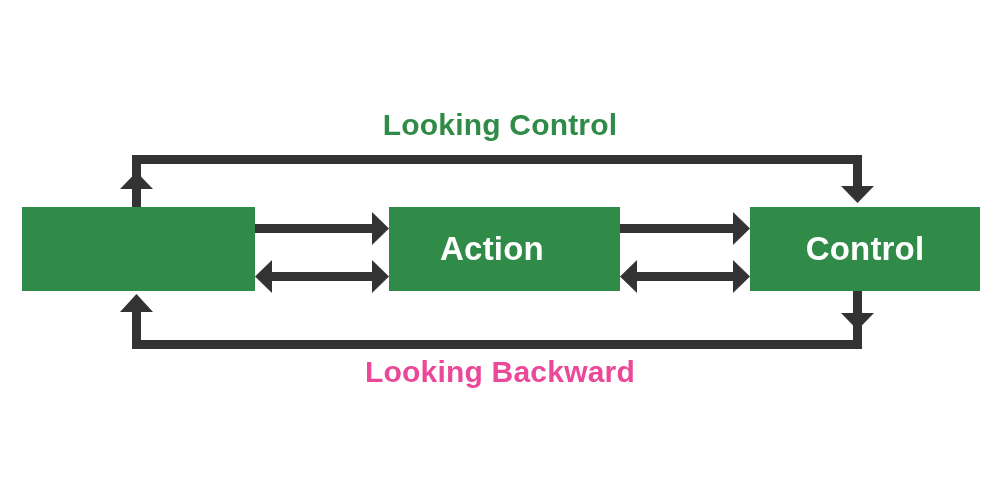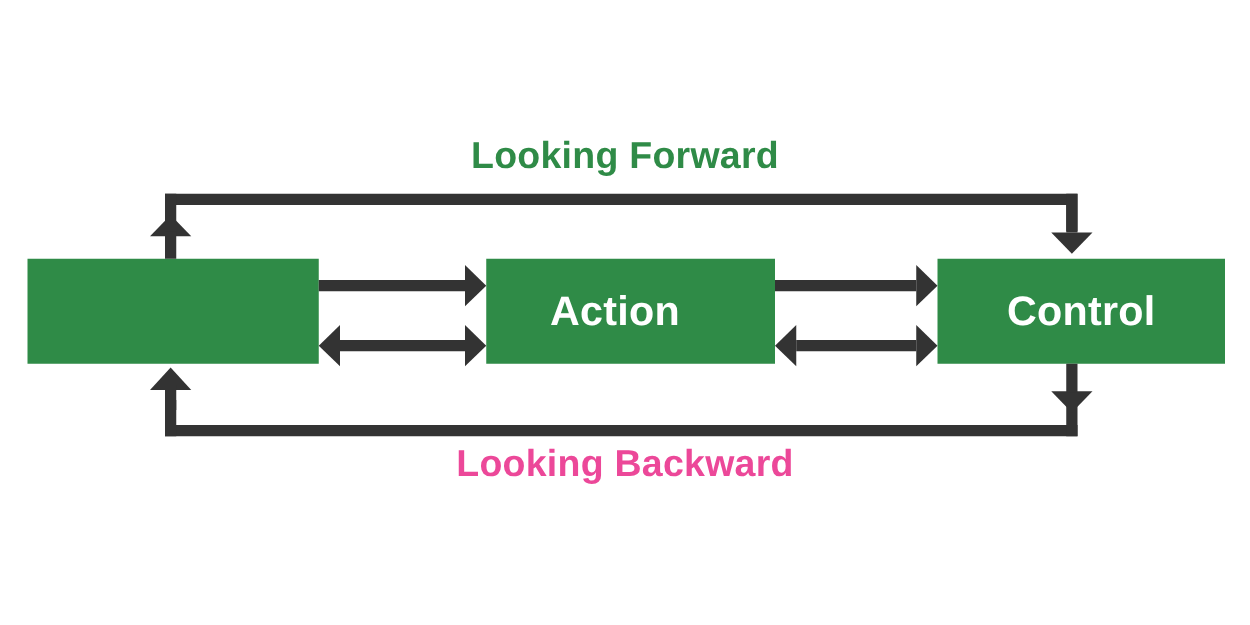--- a/index.html
+++ b/index.html
@@ -115,17 +115,17 @@
       <rect x="853" y="291" width="9" height="23" fill="#333333"></rect>
     </g>
 
   </svg>
 
 
   <div class="box-label" style="left:389px; top:207px; width:206px; height:84px;">Action</div>
 
   <div class="box-label" style="left:750px; top:207px; width:230px; height:84px;">Control</div>
 
-  <div class="loop-label" id="label-looking-forward" style="color:#2f8b47;">Looking Forward</div>
+  <div class="loop-label" id="label-looking-forward" style="color:#2f8b47;">Looking Control</div>
 
   <div class="loop-label" id="label-looking-backward" style="color:#ec4899;">Looking Backward</div>
 
 </div>
 
 </body></html>

